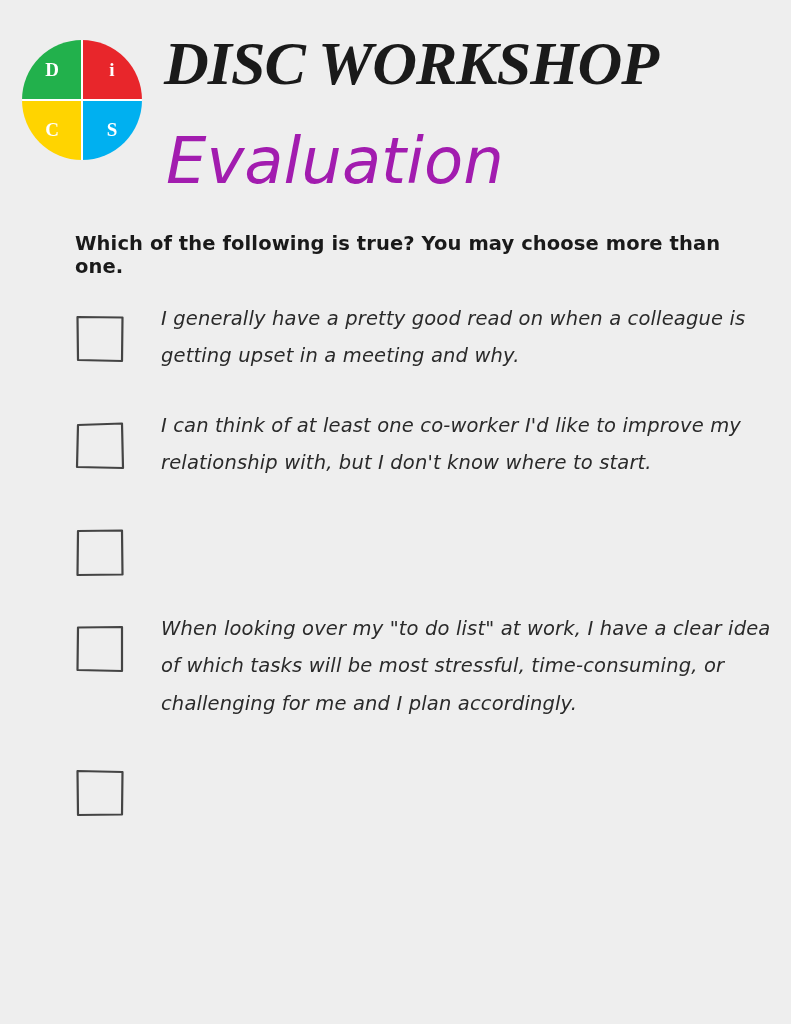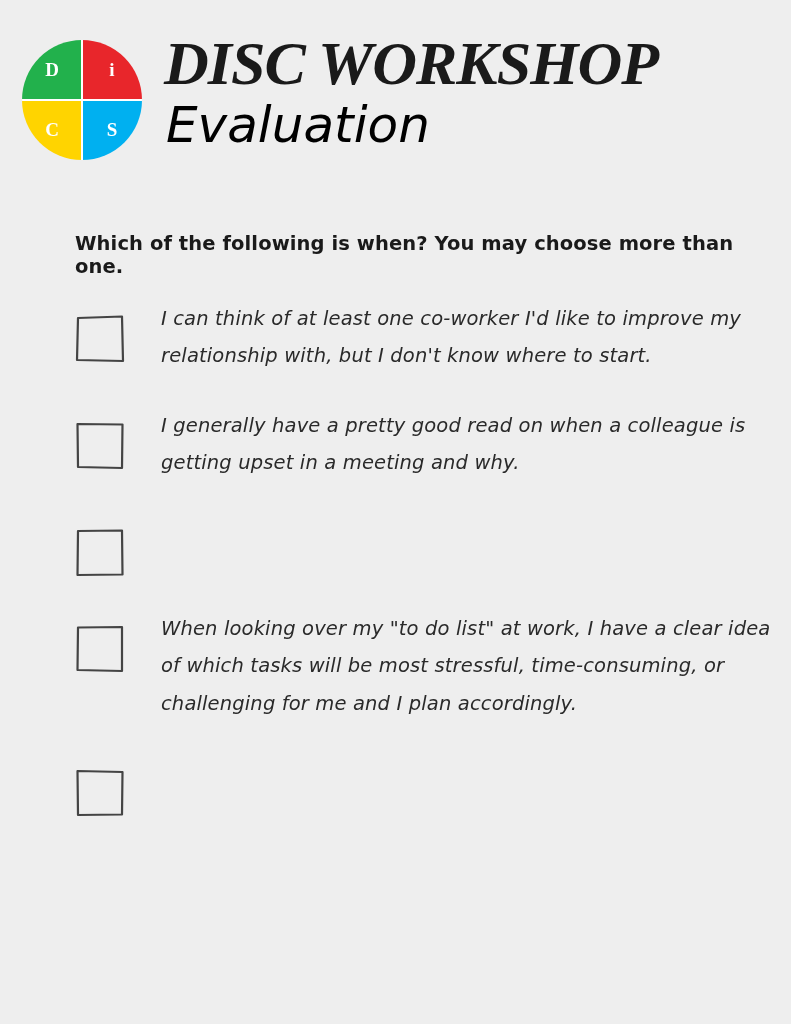--- a/index.html
+++ b/index.html
@@ -74,37 +74,38 @@
     height: 2px;
     width: 100%;
     background: #ffffff;
     transform: translateY(-1px);
   }
 
   .titles {
     margin-left: 22px;
     display: flex;
     flex-direction: column;
+    gap: 28px;
   }
   .title-main {
     font-family: "Liberation Serif", serif;
     font-weight: bold;
     font-style: italic;
     font-size: 62px;
     line-height: 0.95;
     letter-spacing: -1px;
     color: #1a1a1a;
     white-space: nowrap;
   }
   .title-sub {
     font-family: "DejaVu Sans", sans-serif;
     font-style: italic;
-    font-size: 50px;
+    font-size: 64px;
     line-height: 1.15;
-    color: #000000;
+    color: #a21caf;
     margin-top: 4px;
     margin-left: 2px;
     font-weight: 400;
   }
 
   
   .prompt {
     position: absolute;
     top: 232px;
     left: 75px;
@@ -172,45 +173,45 @@
       <div class="wheel-lines-h"></div>
     </div>
 
     <div class="titles">
       <div class="title-main">DISC WORKSHOP</div>
       <div class="title-sub">Evaluation</div>
     </div>
 
   </div>
 
-  <div class="prompt">Which of the following is when? You may choose more than one.</div>
+  <div class="prompt">Which of the following is true? You may choose more than one.</div>
 
   <div class="checklist">
 
     <div class="check-row">
       <div class="checkbox">
         <svg width="50" height="50" viewBox="0 0 50 50" aria-hidden="true">
+          <path d="M2.5,3 L47.5,3.5 L47,47 L3,46 Z" fill="none" stroke="#444" stroke-width="2.2" stroke-linejoin="round"></path>
+        </svg>
+      </div>
+      <div class="item-text">I generally have a pretty good read on when a colleague is getting upset in a meeting and why.</div>
+    </div>
+
+    <div class="check-row">
+      <div class="checkbox">
+        <svg width="50" height="50" viewBox="0 0 50 50" aria-hidden="true">
           <path d="M3,4 L47,2.5 L48,47 L2,46 Z" fill="none" stroke="#444" stroke-width="2.2" stroke-linejoin="round"></path>
         </svg>
       </div>
       <div class="item-text">I can think of at least one co-worker I'd like to improve my relationship with, but I don't know where to start.</div>
     </div>
 
     <div class="check-row">
       <div class="checkbox">
         <svg width="50" height="50" viewBox="0 0 50 50" aria-hidden="true">
-          <path d="M2.5,3 L47.5,3.5 L47,47 L3,46 Z" fill="none" stroke="#444" stroke-width="2.2" stroke-linejoin="round"></path>
-        </svg>
-      </div>
-      <div class="item-text">I generally have a pretty good read on when a colleague is getting upset in a meeting and why.</div>
-    </div>
-
-    <div class="check-row">
-      <div class="checkbox">
-        <svg width="50" height="50" viewBox="0 0 50 50" aria-hidden="true">
           <path d="M3,3 L47,2.5 L47.5,46.5 L2.5,47 Z" fill="none" stroke="#444" stroke-width="2.2" stroke-linejoin="round"></path>
         </svg>
       </div>
     </div>
 
 
     <div class="check-row">
       <div class="checkbox">
         <svg width="50" height="50" viewBox="0 0 50 50" aria-hidden="true">
           <path d="M3,3.5 L47,3 L47,47 L2.5,46 Z" fill="none" stroke="#444" stroke-width="2.2" stroke-linejoin="round"></path>

